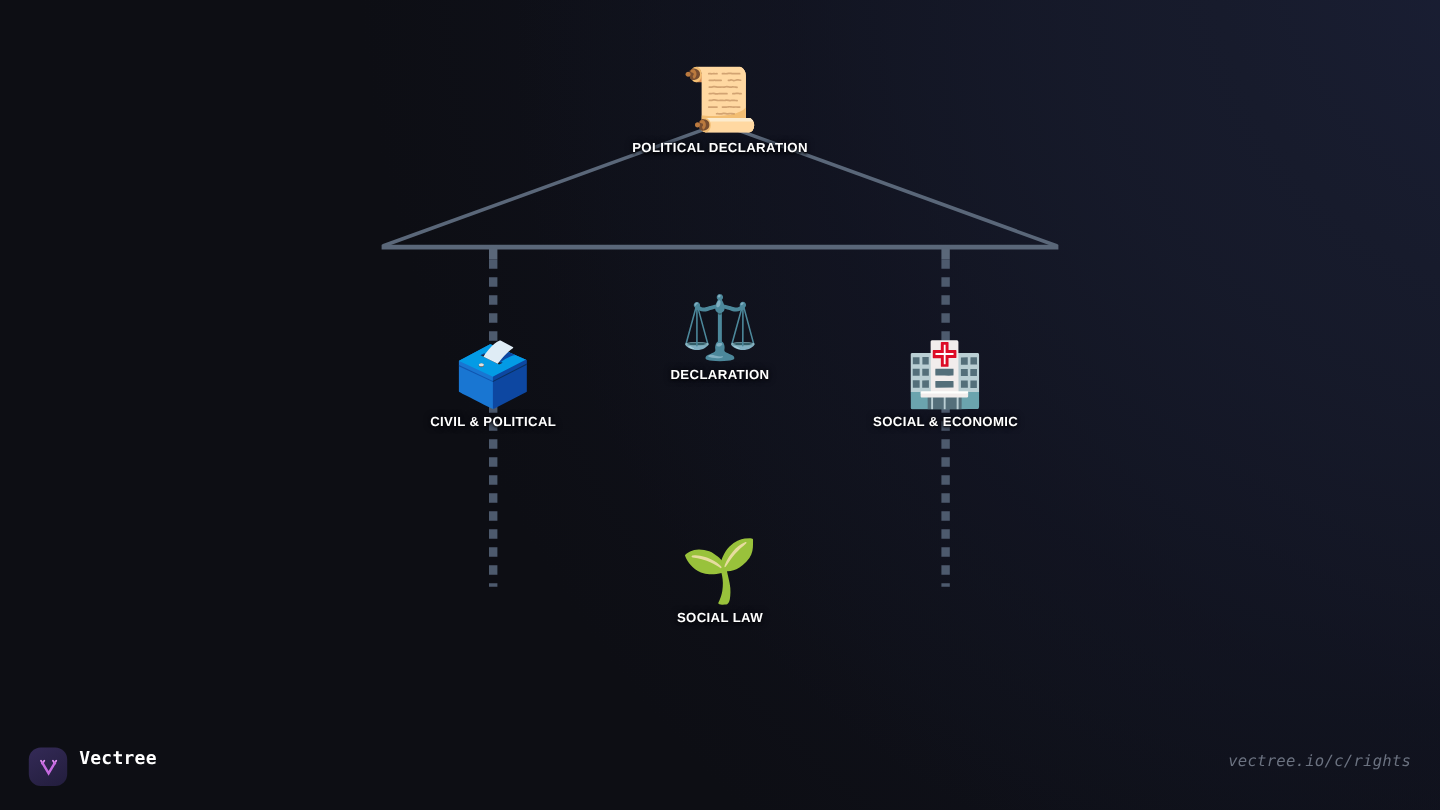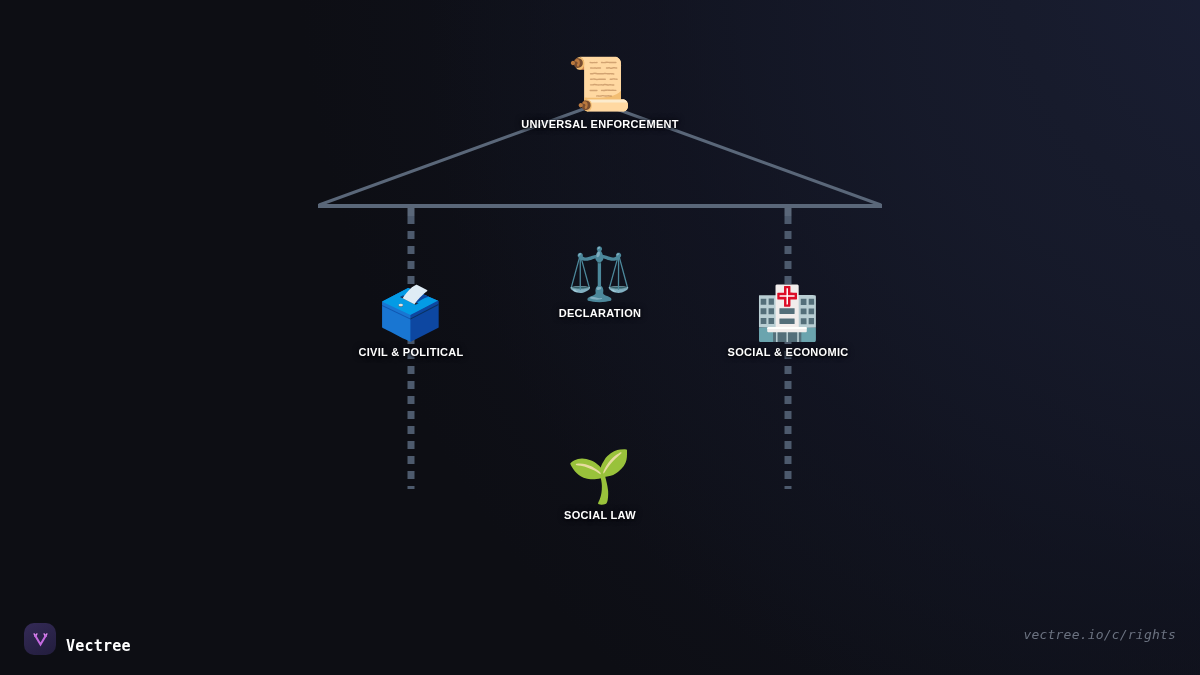--- a/index.html
+++ b/index.html
@@ -84,21 +84,21 @@
   #node-natural .node-emoji     { font-size: 52px; }
 
   
   #brand {
     position: absolute;
     left: 24px;
     bottom: 20px;
   }
   #brand-row {
     display: flex;
-    align-items: flex-end;
+    align-items: flex-start;
     gap: 10px;
   }
   #brand-logo {
     width: 32px; height: 32px;
     border-radius: 10px;
     background: linear-gradient(150deg, #342a57 0%, #2a2348 55%, #221d3d 100%);
     display: flex;
     align-items: center;
     justify-content: center;
     flex: 0 0 auto;
@@ -152,21 +152,21 @@
     </g>
     <g stroke="#4d5a6d" fill="none" stroke-width="7" stroke-linecap="butt" stroke-dasharray="8 7">
 
       <line x1="411" y1="216" x2="411" y2="489"></line>
       <line x1="788" y1="216" x2="788" y2="489"></line>
     </g>
   </svg>
 
   <div class="node" id="node-root">
     <div class="node-emoji">📜</div>
-    <div class="node-label">UNIVERSAL ENFORCEMENT</div>
+    <div class="node-label">POLITICAL DECLARATION</div>
   </div>
 
   <div class="node" id="node-civil">
     <div class="node-emoji">🗳️</div>
     <div class="node-label">CIVIL &amp; POLITICAL</div>
   </div>
 
   <div class="node" id="node-enforcement">
     <div class="node-emoji">⚖️</div>
     <div class="node-label">DECLARATION</div>

